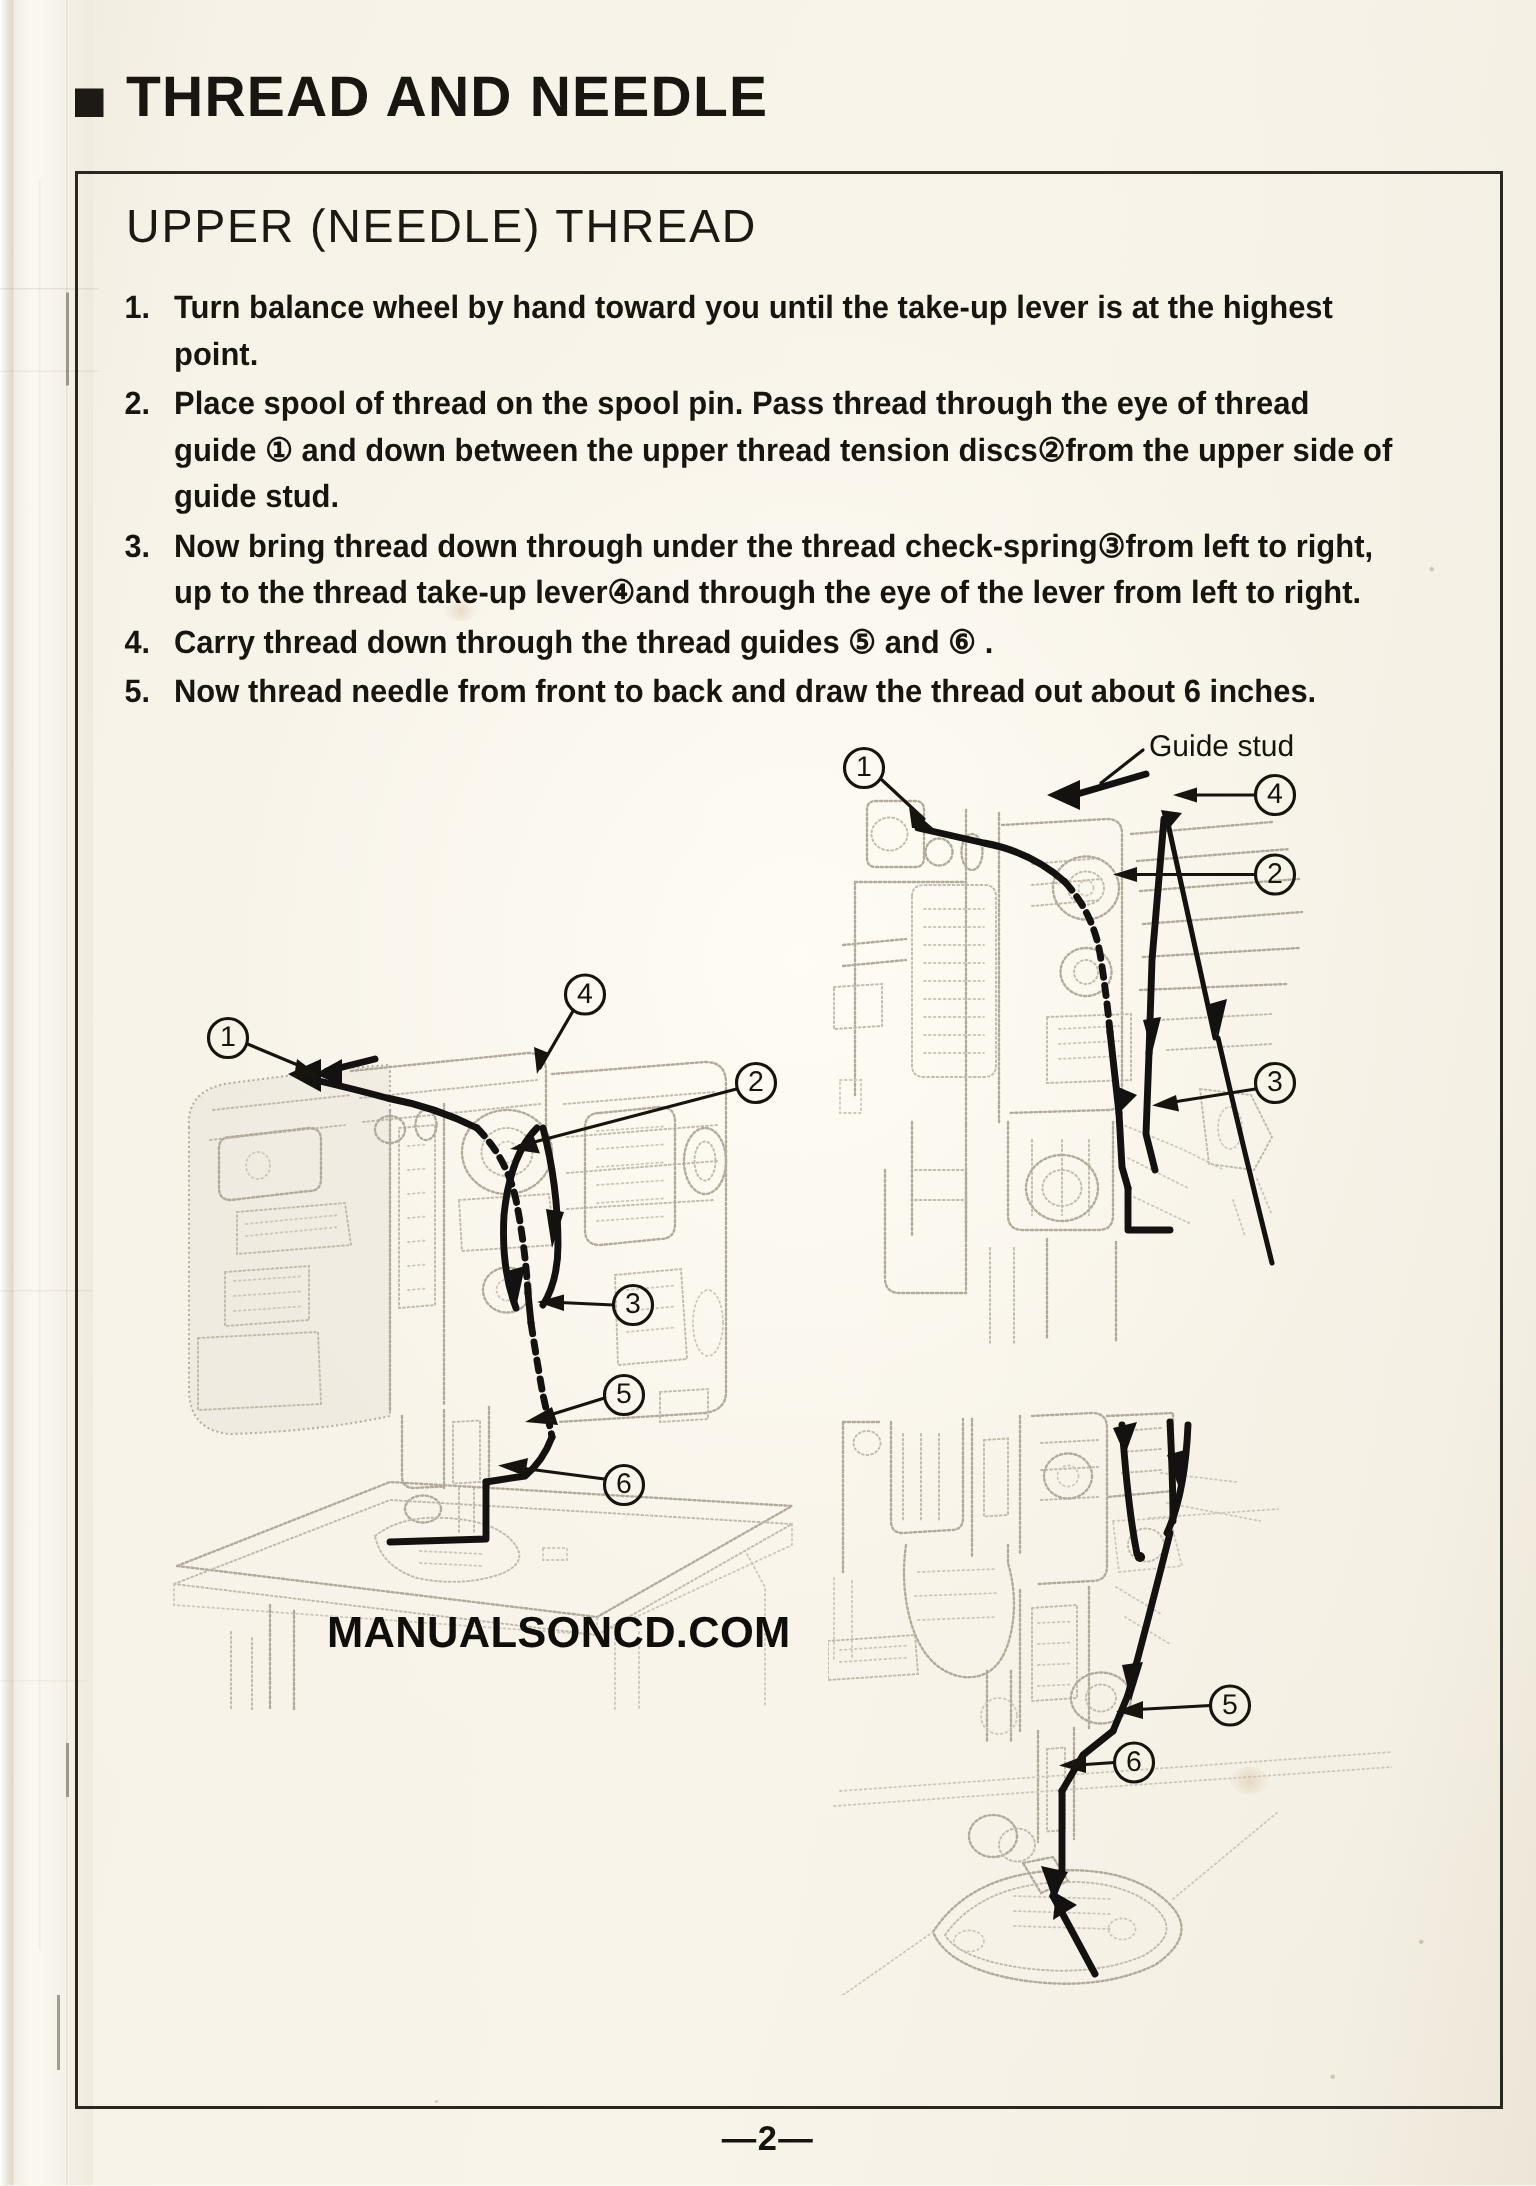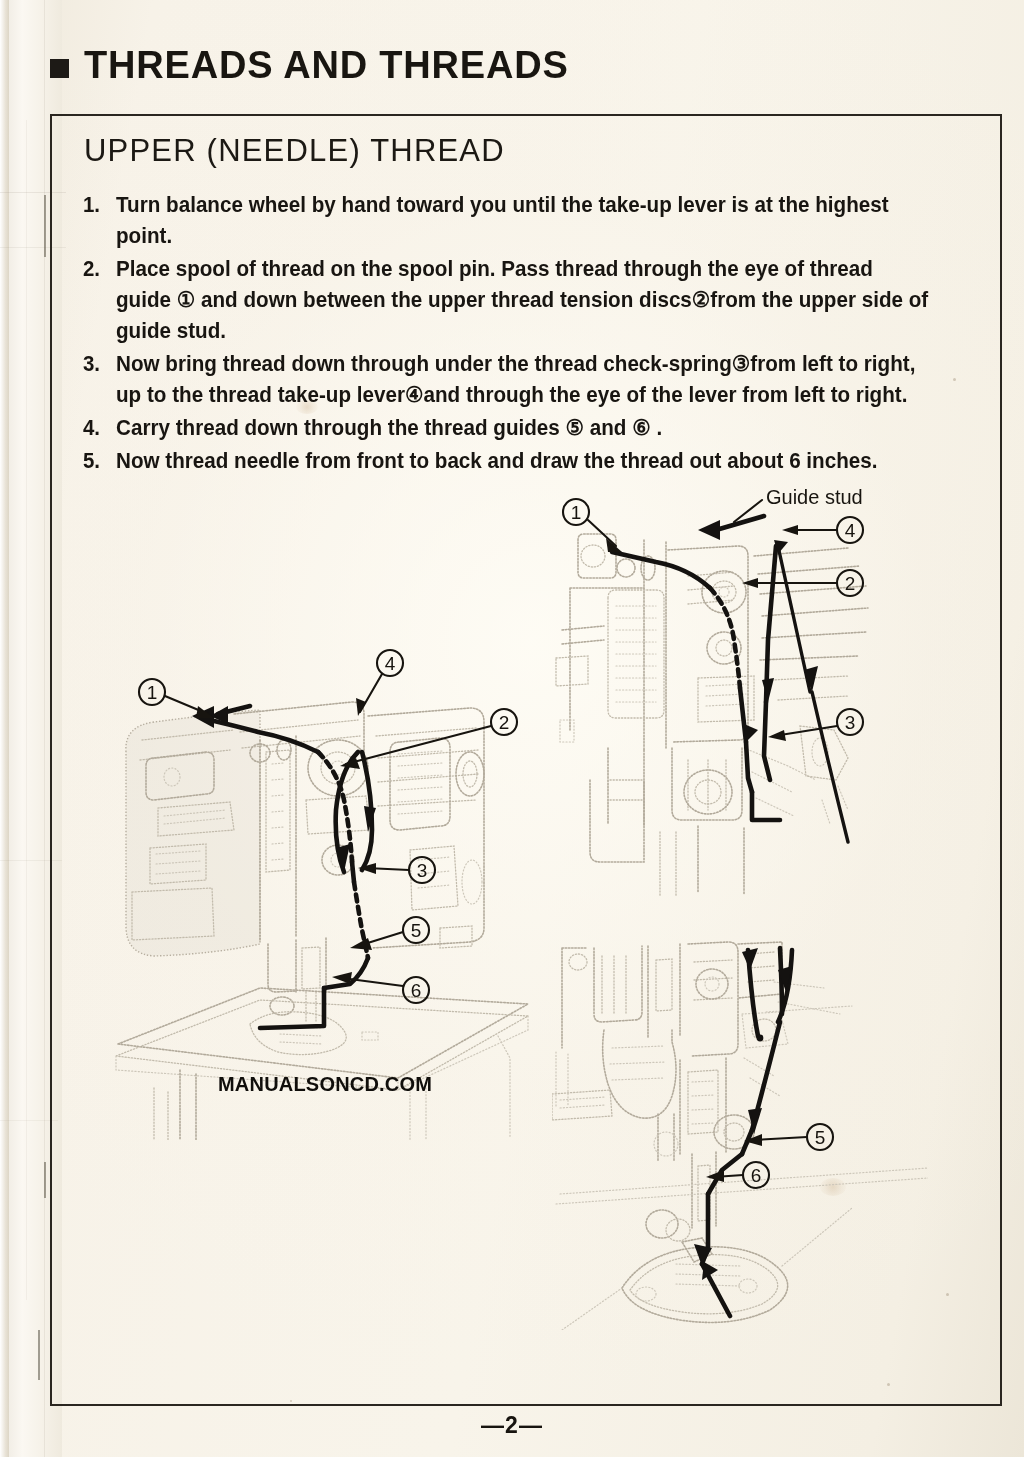--- a/index.html
+++ b/index.html
@@ -222,21 +222,21 @@
     font-family: "Liberation Sans", sans-serif;
     font-size: 20px;
     fill: #17140f;
   }
 
   
   #watermark {
     position: absolute;
     left: 218px;
     top: 1073px;
-    font-size: 20px;
+    font-size: 29px;
     font-weight: bold;
     letter-spacing: 0.2px;
     color: #100e0b;
     white-space: nowrap;
   }
 
   
   #page-number {
     position: absolute;
     left: 0;
@@ -268,21 +268,21 @@
   <div class="tick" style="left:38px;top:1330px;height:50px;"></div>
   <div class="speck" style="left:953px;top:378px;width:3px;height:3px;"></div>
   <div class="speck" style="left:946px;top:1293px;width:3px;height:3px;"></div>
   <div class="speck" style="left:887px;top:1383px;width:3px;height:3px;"></div>
   <div class="speck" style="left:290px;top:1400px;width:2px;height:2px;"></div>
   <div class="stain" style="left:820px;top:1178px;width:26px;height:18px;"></div>
   <div class="stain" style="left:296px;top:400px;width:22px;height:14px;"></div>
 
   <div id="header">
     <div class="bullet-square"></div>
-    <div id="page-title">THREADS AND THREADS</div>
+    <div id="page-title">THREAD AND NEEDLE</div>
   </div>
 
   <div id="content-box"></div>
 
   <div id="section-heading">UPPER  (NEEDLE)  THREAD</div>
 
   <div id="instructions">
 
     <div class="step">
       <div class="step-num">1.</div>

